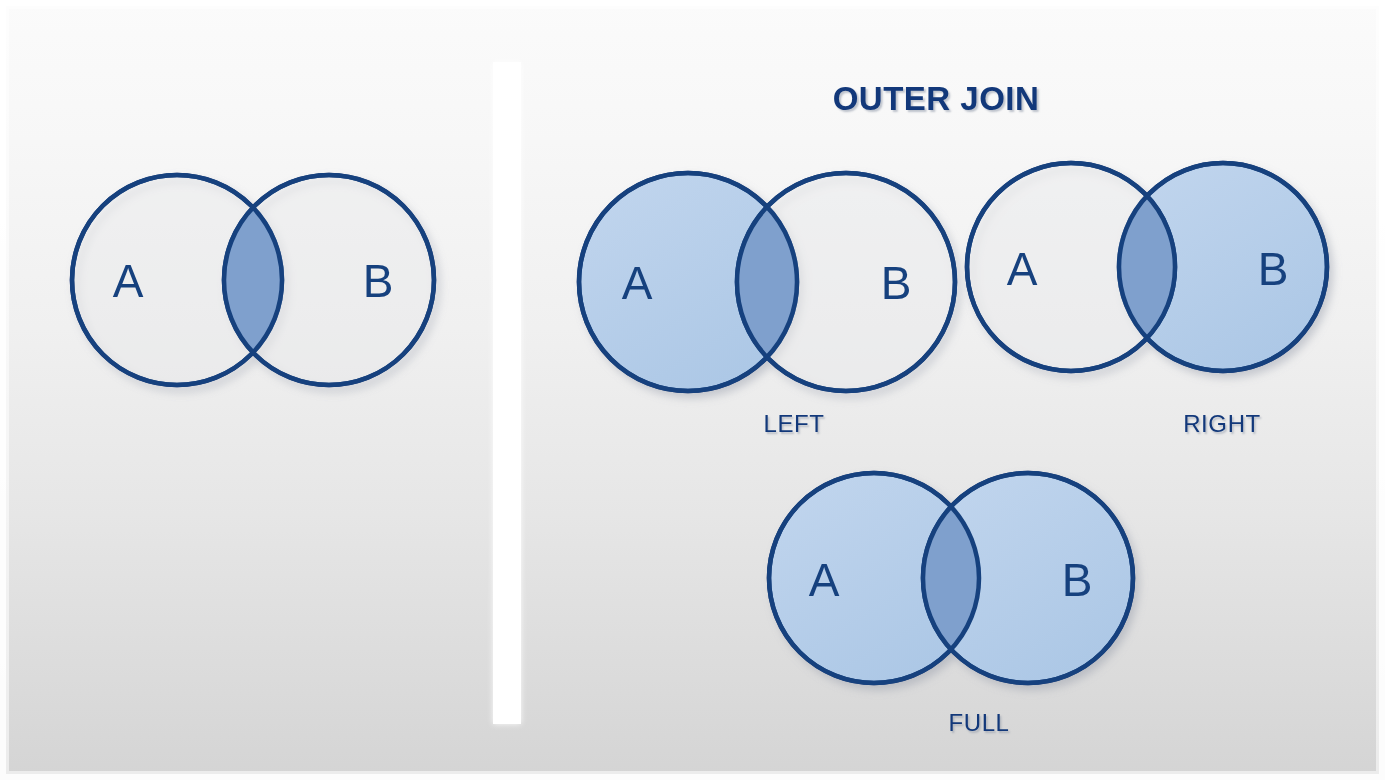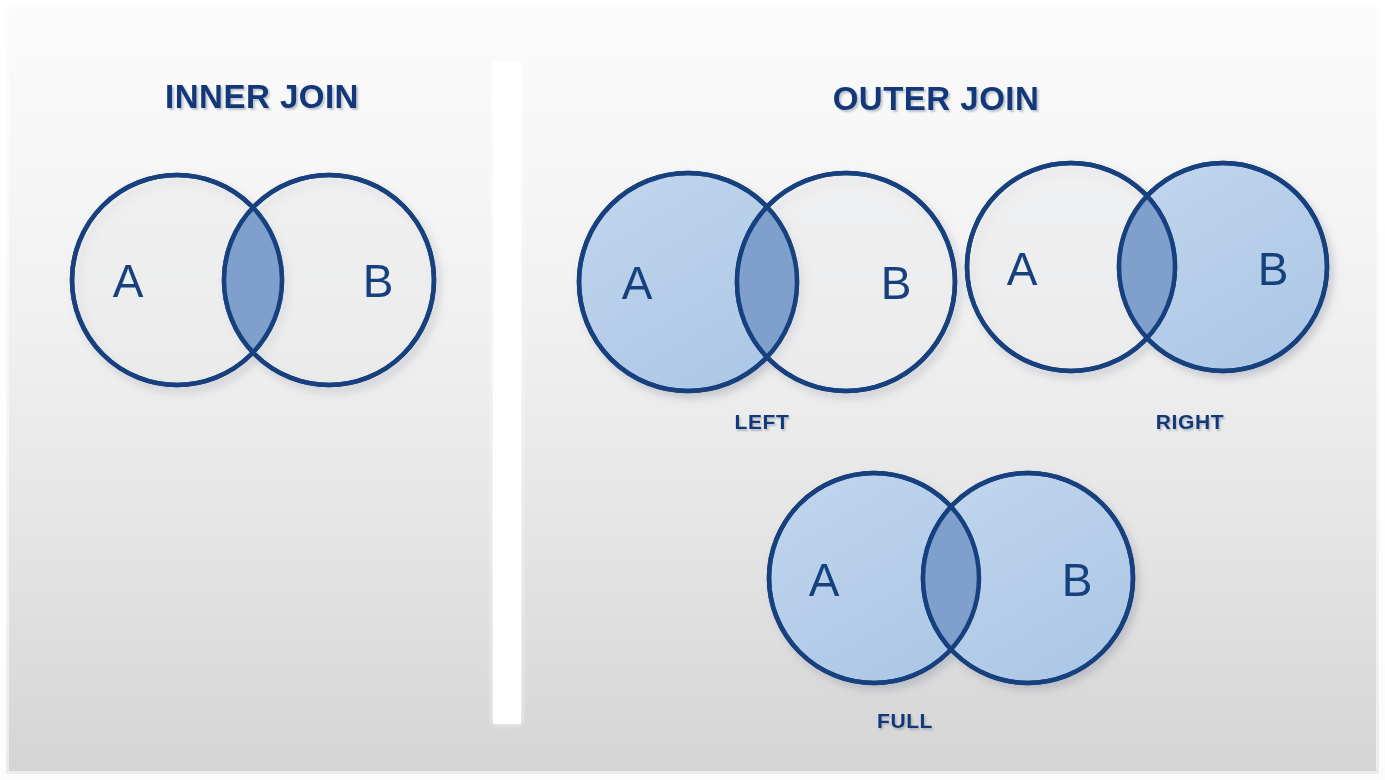--- a/index.html
+++ b/index.html
@@ -72,47 +72,47 @@
   #title-inner { left: 262px; top: 78px; }
   #title-outer { left: 936px; top: 80px; }
 
   .venn {
     position: absolute;
     overflow: visible;
   }
 
   .venn-label {
     position: absolute;
-    font-weight: bold;
-    font-size: 21px;
+    font-weight: normal;
+    font-size: 24px;
     letter-spacing: 0.6px;
     color: #12387a;
     text-shadow: 1.5px 1.5px 2px rgba(120,130,150,0.45);
     white-space: nowrap;
     transform: translateX(-50%);
+    margin-left: 32px;
   }
 
   .set-letter {
     font-family: "Liberation Sans", sans-serif;
     font-size: 46px;
     font-weight: normal;
     fill: #16417e;
   }
 </style>
 </head>
 <body>
 
 <div id="slide">
 
   <div id="frame"></div>
   <div id="frame-inner"></div>
 
   <div id="divider"></div>
 
-  <div class="section-title" id="title-inner">INNER JOIN</div>
 
   <div class="section-title" id="title-outer">OUTER JOIN</div>
 
   <svg class="venn" id="venn-inner" style="left:50px; top:155px;" width="400" height="255" viewBox="0 0 400 255">
     <defs>
       <clipPath id="clipA-inner">
           <circle cx="127" cy="125" r="105"></circle>
         </clipPath>
       <filter id="shadow-inner" x="-25%" y="-25%" width="160%" height="160%">
         <feDropShadow dx="4" dy="5" stdDeviation="4" flood-color="#8b93a2" flood-opacity="0.42"></feDropShadow>
@@ -226,15 +226,15 @@
       <circle cx="276" cy="120" r="105" fill="#7fa0cd"></circle>
     </g>
 
     <circle cx="122" cy="120" r="105" fill="none" stroke="#16417e" stroke-width="4.5"></circle>
     <circle cx="276" cy="120" r="105" fill="none" stroke="#16417e" stroke-width="4.5"></circle>
 
     <text class="set-letter" x="72" y="138" text-anchor="middle">A</text>
     <text class="set-letter" x="325" y="138" text-anchor="middle">B</text>
   </svg>
 
-  <div class="venn-label" style="left:905px; top:709px;">FULL</div>
+  <div class="venn-label" style="left:947px; top:709px;">FULL</div>
 
 </div>
 
 </body></html>

